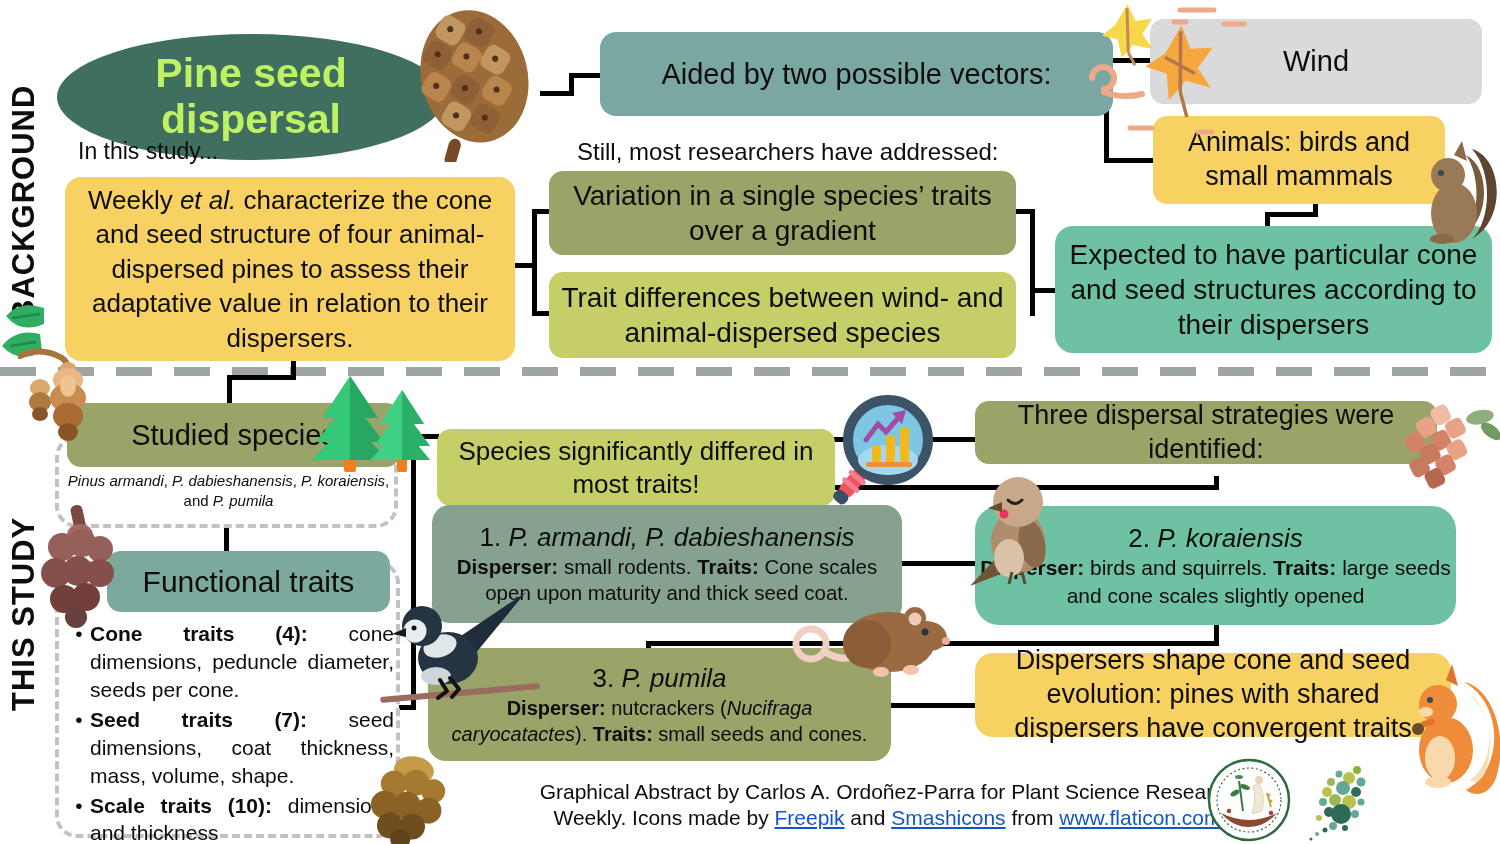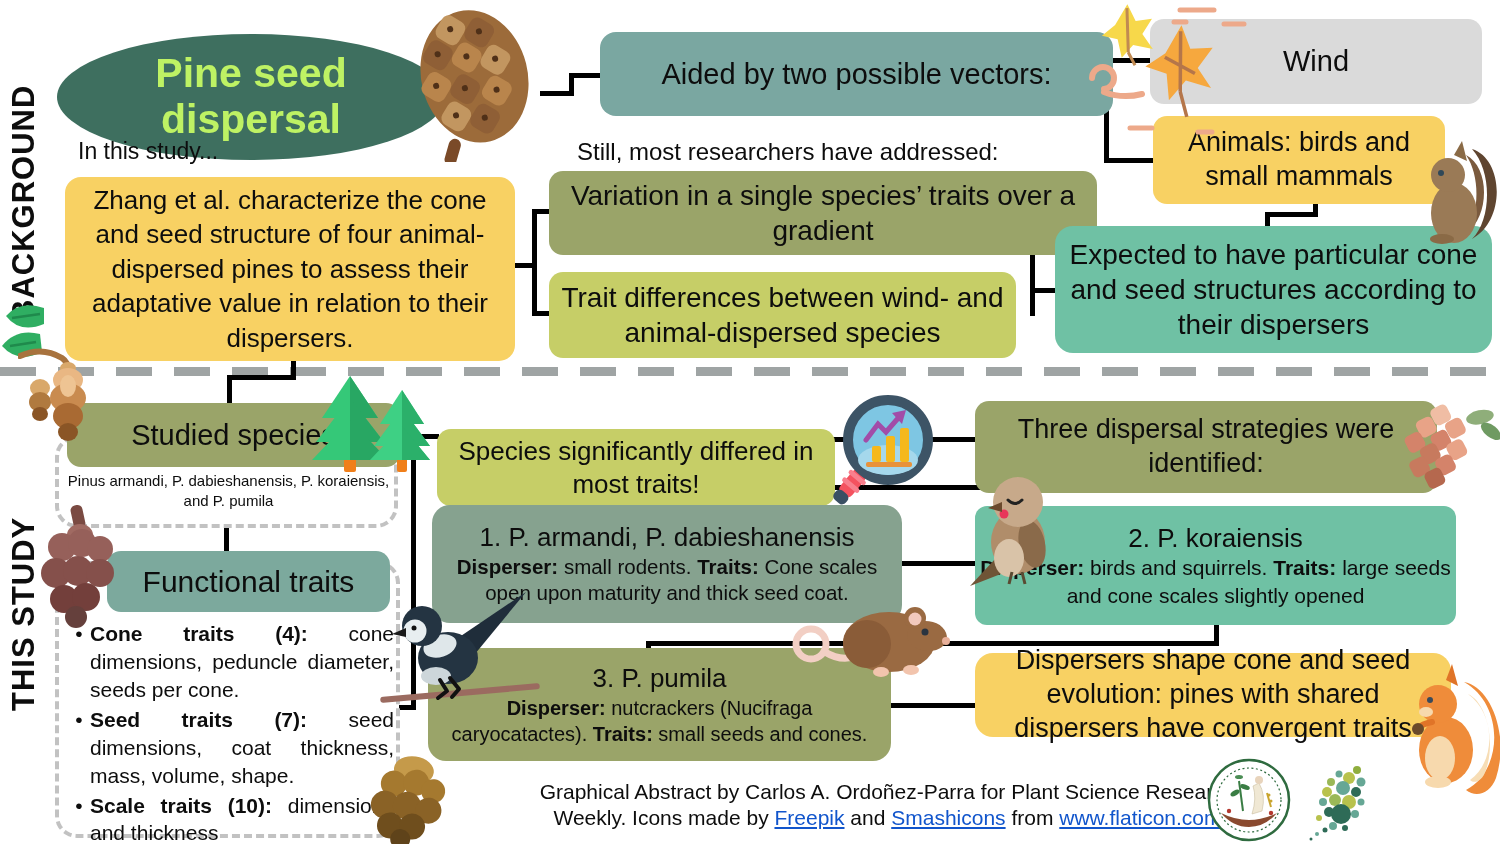--- a/index.html
+++ b/index.html
@@ -8,21 +8,21 @@
   .box{position:absolute;border-radius:16px;display:flex;align-items:center;justify-content:center;
        text-align:center;box-sizing:border-box;z-index:2;line-height:1.25;}
   .ln{position:absolute;background:#000;z-index:1;}
   .icon{position:absolute;z-index:3;}
   .dashedbox{position:absolute;border:4px dashed var(--dashedborder,#c2c2c2);border-radius:22px;
              box-sizing:border-box;z-index:1;}
   .divider{position:absolute;left:0;top:367px;width:1500px;height:9px;z-index:0;
            background:repeating-linear-gradient(90deg,var(--dash,#9fa4a4) 0 36px,transparent 36px 58px);}
   .vlabel{position:absolute;writing-mode:vertical-rl;transform:rotate(180deg);font-weight:bold;
           font-size:31px;letter-spacing:1px;text-align:center;z-index:2;}
-  .it{}
+  .it{font-style:italic;}
   .bd{font-weight:bold;}
   .title-ellipse{border-radius:50%;background:var(--darkgreen,#3e6f5f);color:#bef264;
                  font-weight:bold;font-size:41px;line-height:1.12;}
   .yellow{background:var(--yellow,#f8d163);}
   .olive{background:var(--olive,#9aa469);}
   .ygreen{background:var(--yellowgreen,#c6ce67);}
   .teal{background:var(--teal,#6fc1a4);}
   .sage{background:var(--sage,#86a28f);}
   .sageteal{background:var(--sageteal,#7aa7a1);}
   .funct{background:var(--funct,#7ca99d);}
@@ -83,33 +83,33 @@
     <div>
       <div>Pine seed</div>
       <div>dispersal</div>
     </div>
   </div>
 
   <div class="plain" style="left:78px;top:138px;font-size:23px;">In this study...</div>
 
   <div class="box yellow" style="left:65px;top:177px;width:450px;height:184px;font-size:26px;padding:6px 10px;line-height:1.33;">
     <div>
-      <span>Zhang </span><span class="it">et al.</span><span> characterize the cone and seed structure of four animal-dispersed pines to assess their adaptative value in relation to their dispersers.</span>
+      <span>Weekly </span><span class="it">et al.</span><span> characterize the cone and seed structure of four animal-dispersed pines to assess their adaptative value in relation to their dispersers.</span>
     </div>
   </div>
 
   <div class="box sageteal" style="left:600px;top:32px;width:513px;height:84px;font-size:29px;">Aided by two possible vectors:</div>
 
   <div class="box graybox" style="left:1150px;top:19px;width:332px;height:85px;font-size:29px;border-radius:14px;">Wind</div>
 
   <div class="box yellow" style="left:1153px;top:116px;width:292px;height:88px;font-size:27px;border-radius:14px;padding:3px 8px;">Animals: birds and small mammals</div>
 
   <div class="plain" style="left:577px;top:138px;font-size:24px;">Still, most researchers have addressed:</div>
 
-  <div class="box olive" style="left:549px;top:171px;width:548px;height:84px;font-size:28px;border-radius:14px;padding:8px 12px;">Variation in a single species’ traits over a gradient</div>
+  <div class="box olive" style="left:549px;top:171px;width:467px;height:84px;font-size:28px;border-radius:14px;padding:8px 12px;">Variation in a single species’ traits over a gradient</div>
 
   <div class="box ygreen" style="left:549px;top:272px;width:467px;height:86px;font-size:28px;border-radius:14px;padding:0 12px;">Trait differences between wind- and animal-dispersed species</div>
 
   <div class="box teal" style="left:1055px;top:226px;width:437px;height:127px;font-size:28px;border-radius:18px;padding:0 12px;">Expected to have particular cone and seed structures according to their dispersers</div>
 
   <div class="dashedbox" style="left:55px;top:435px;width:343px;height:93px;"></div>
   <div class="box olive" style="left:67px;top:403px;width:333px;height:64px;font-size:29px;border-radius:14px;">Studied species</div>
 
   <div class="plain" style="left:57px;top:471px;width:343px;font-size:15px;text-align:center;line-height:1.3;">
     <span class="it">Pinus armandi</span><span>, </span><span class="it">P. dabieshanensis</span><span>, </span><span class="it">P. koraiensis</span><span>, and </span><span class="it">P. pumila</span>
@@ -128,30 +128,30 @@
       <span class="txt"><span class="bd">Seed traits (7):</span><span> seed dimensions, coat thickness, mass, volume, shape.</span></span>
     </div>
     <div class="row">
       <span class="dot">•</span>
       <span class="txt"><span class="bd">Scale traits (10):</span><span> dimensions and thickness</span></span>
     </div>
   </div>
 
   <div class="box ygreen" style="left:437px;top:401px;width:398px;height:77px;font-size:26px;border-radius:14px;padding:0 8px;margin-top:28px;">Species significantly differed in most traits!</div>
 
-  <div class="box olive" style="left:975px;top:401px;width:462px;height:92px;font-size:27px;border-radius:14px;padding:0 12px;">Three dispersal strategies were identified:</div>
+  <div class="box olive" style="left:975px;top:401px;width:462px;height:63px;font-size:27px;border-radius:14px;padding:0 12px;">Three dispersal strategies were identified:</div>
 
   <div class="box sage" style="left:432px;top:505px;width:470px;height:118px;border-radius:18px;padding:4px 12px;">
     <div>
       <div style="font-size:26px;"><span>1. </span><span class="it">P. armandi, P. dabieshanensis</span></div>
       <div style="font-size:20.5px;line-height:1.3;"><span class="bd">Disperser:</span><span> small rodents. </span><span class="bd">Traits:</span><span> Cone scales open upon maturity and thick seed coat.</span></div>
     </div>
   </div>
 
-  <div class="box teal" style="left:975px;top:506px;width:481px;height:119px;border-radius:12px;padding:4px 0;">
+  <div class="box teal" style="left:975px;top:506px;width:481px;height:119px;border-radius:24px;padding:4px 0;">
     <div>
       <div style="font-size:26px;"><span>2. </span><span class="it">P. koraiensis</span></div>
       <div style="font-size:21px;line-height:1.3;"><span class="bd">Disperser:</span><span> birds and squirrels. </span><span class="bd">Traits:</span><span> large seeds and cone scales slightly opened</span></div>
     </div>
   </div>
 
   <div class="box olive" style="left:428px;top:648px;width:463px;height:113px;border-radius:18px;padding:4px 10px;">
     <div>
       <div style="font-size:26px;"><span>3. </span><span class="it">P. pumila</span></div>
       <div style="font-size:20px;line-height:1.3;"><span class="bd">Disperser:</span><span> nutcrackers (</span><span class="it">Nucifraga caryocatactes</span><span>). </span><span class="bd">Traits:</span><span> small seeds and cones.</span></div>

